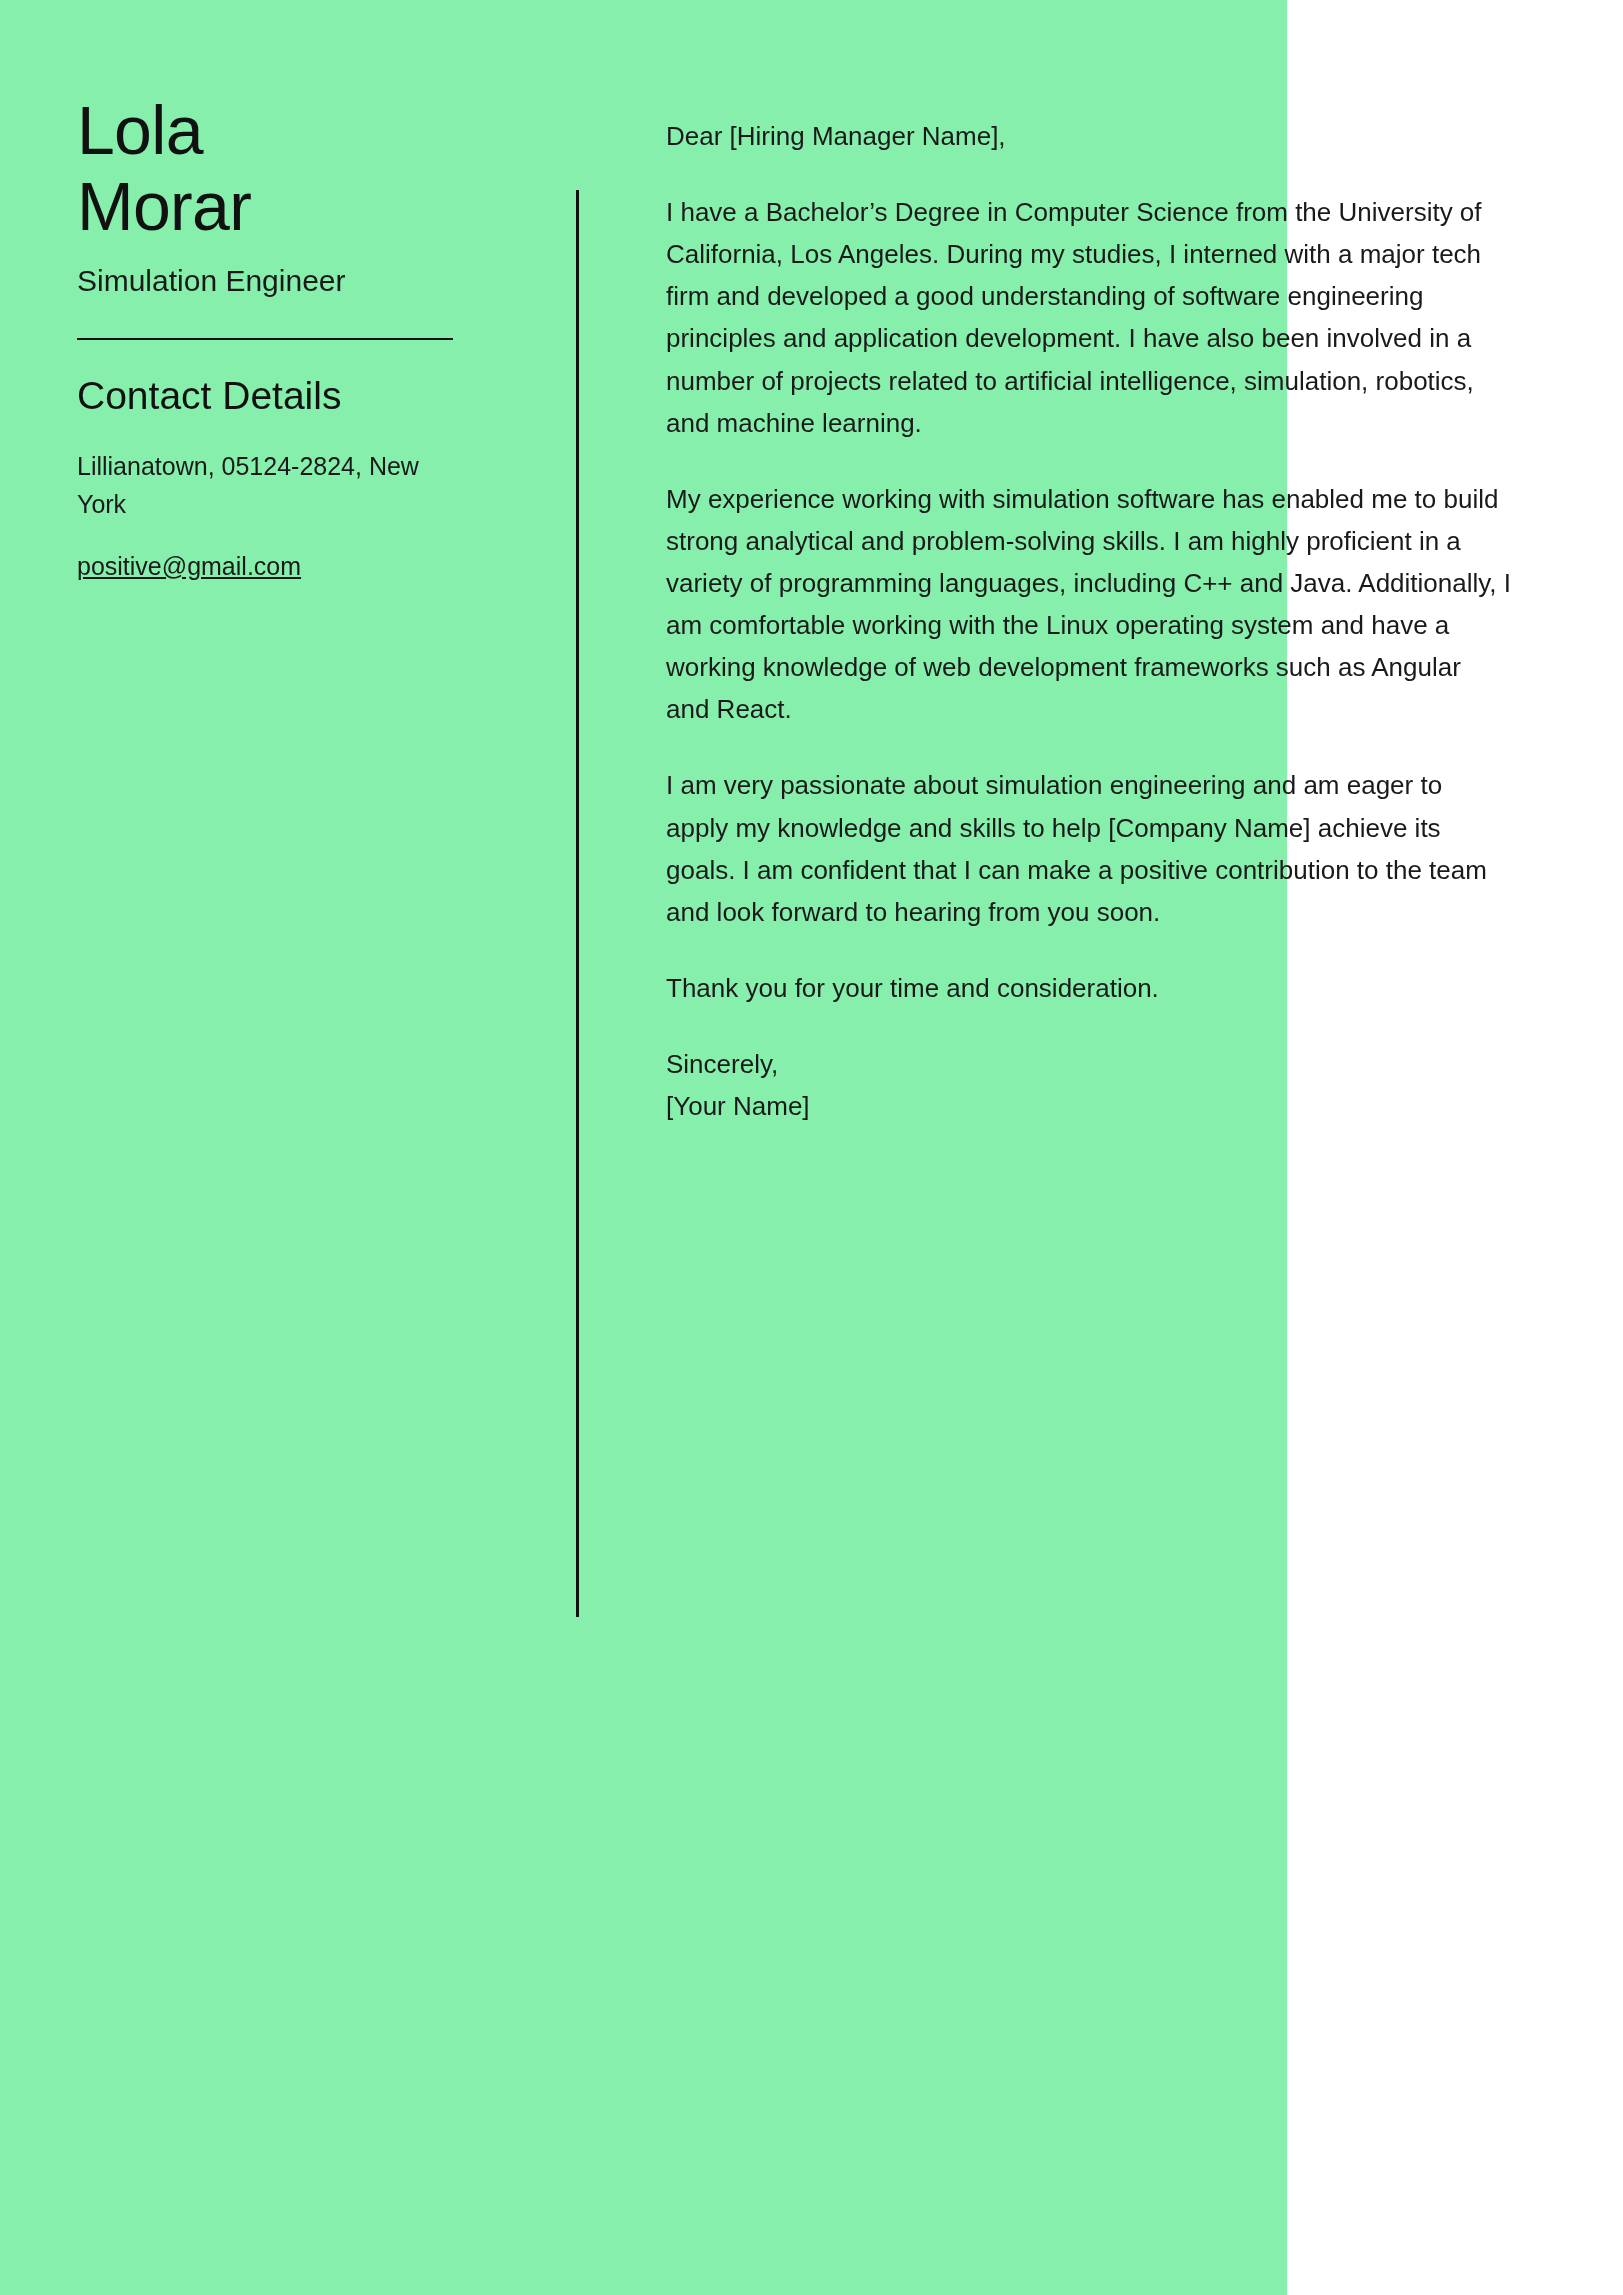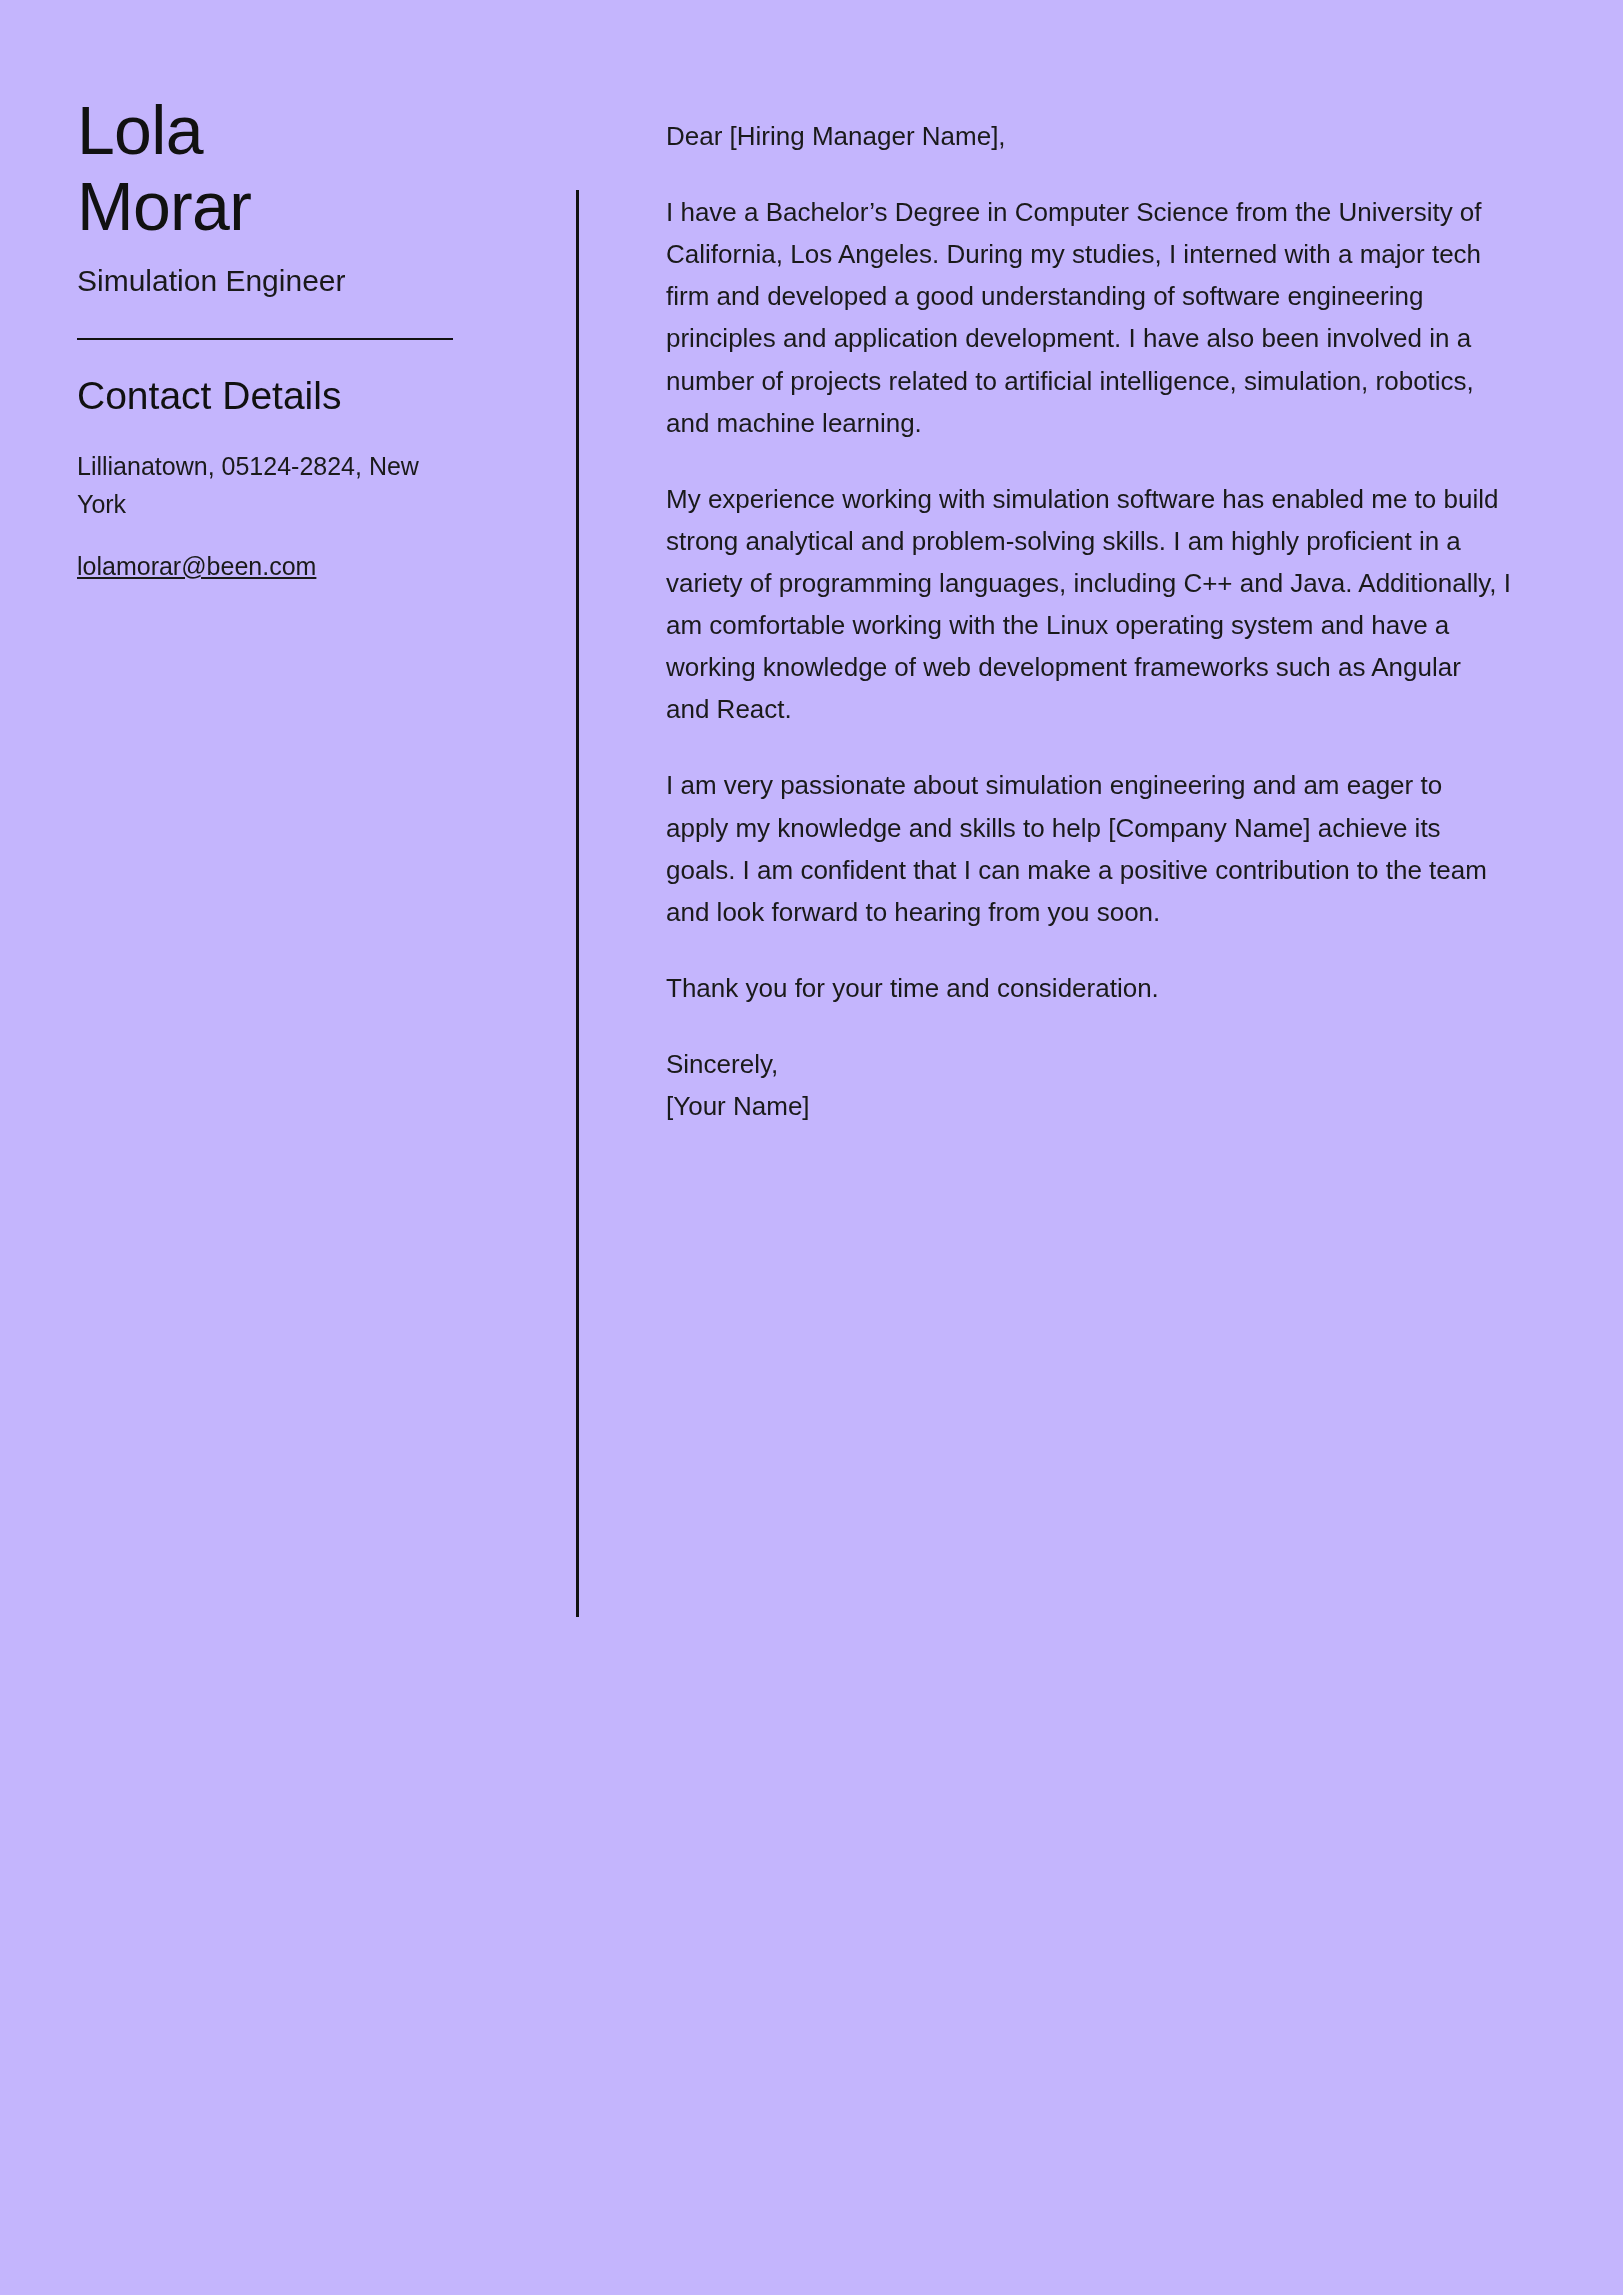--- a/index.html
+++ b/index.html
@@ -10,23 +10,23 @@
   body {
     width: 1623px;
     height: 2295px;
     font-family: "Liberation Sans", sans-serif;
     color: #1a1a1a;
     -webkit-font-smoothing: antialiased;
   }
 
   .page {
     position: relative;
-    width: 1623px;
+    width: 1287px;
     height: 2295px;
-    background: #c4b5fd;
+    background: #86efac;
     box-sizing: border-box;
   }
 
   .content {
     position: absolute;
     left: 0;
     top: 0;
     width: 1623px;
     display: flex;
     flex-direction: row;
@@ -141,21 +141,21 @@
       </div>
 
       <div class="job-title">Simulation Engineer</div>
 
       <div class="divider"></div>
 
       <div class="section-heading">Contact Details</div>
 
       <div class="contact-line">Lillianatown, 05124-2824, New York</div>
       <div class="contact-line last">
-        <span class="contact-email">lolamorar@been.com</span>
+        <span class="contact-email">positive@gmail.com</span>
       </div>
 
     </div>
 
     <div class="right-col">
       <div class="vrule"></div>
 
       <p class="letter-para">Dear [Hiring Manager Name],</p>
       <p class="letter-para">I have a Bachelor’s Degree in Computer Science from the University of California, Los Angeles. During my studies, I interned with a major tech firm and developed a good understanding of software engineering principles and application development. I have also been involved in a number of projects related to artificial intelligence, simulation, robotics, and machine learning.</p>
       <p class="letter-para">My experience working with simulation software has enabled me to build strong analytical and problem-solving skills. I am highly proficient in a variety of programming languages, including C++ and Java. Additionally, I am comfortable working with the Linux operating system and have a working knowledge of web development frameworks such as Angular and React.</p>

